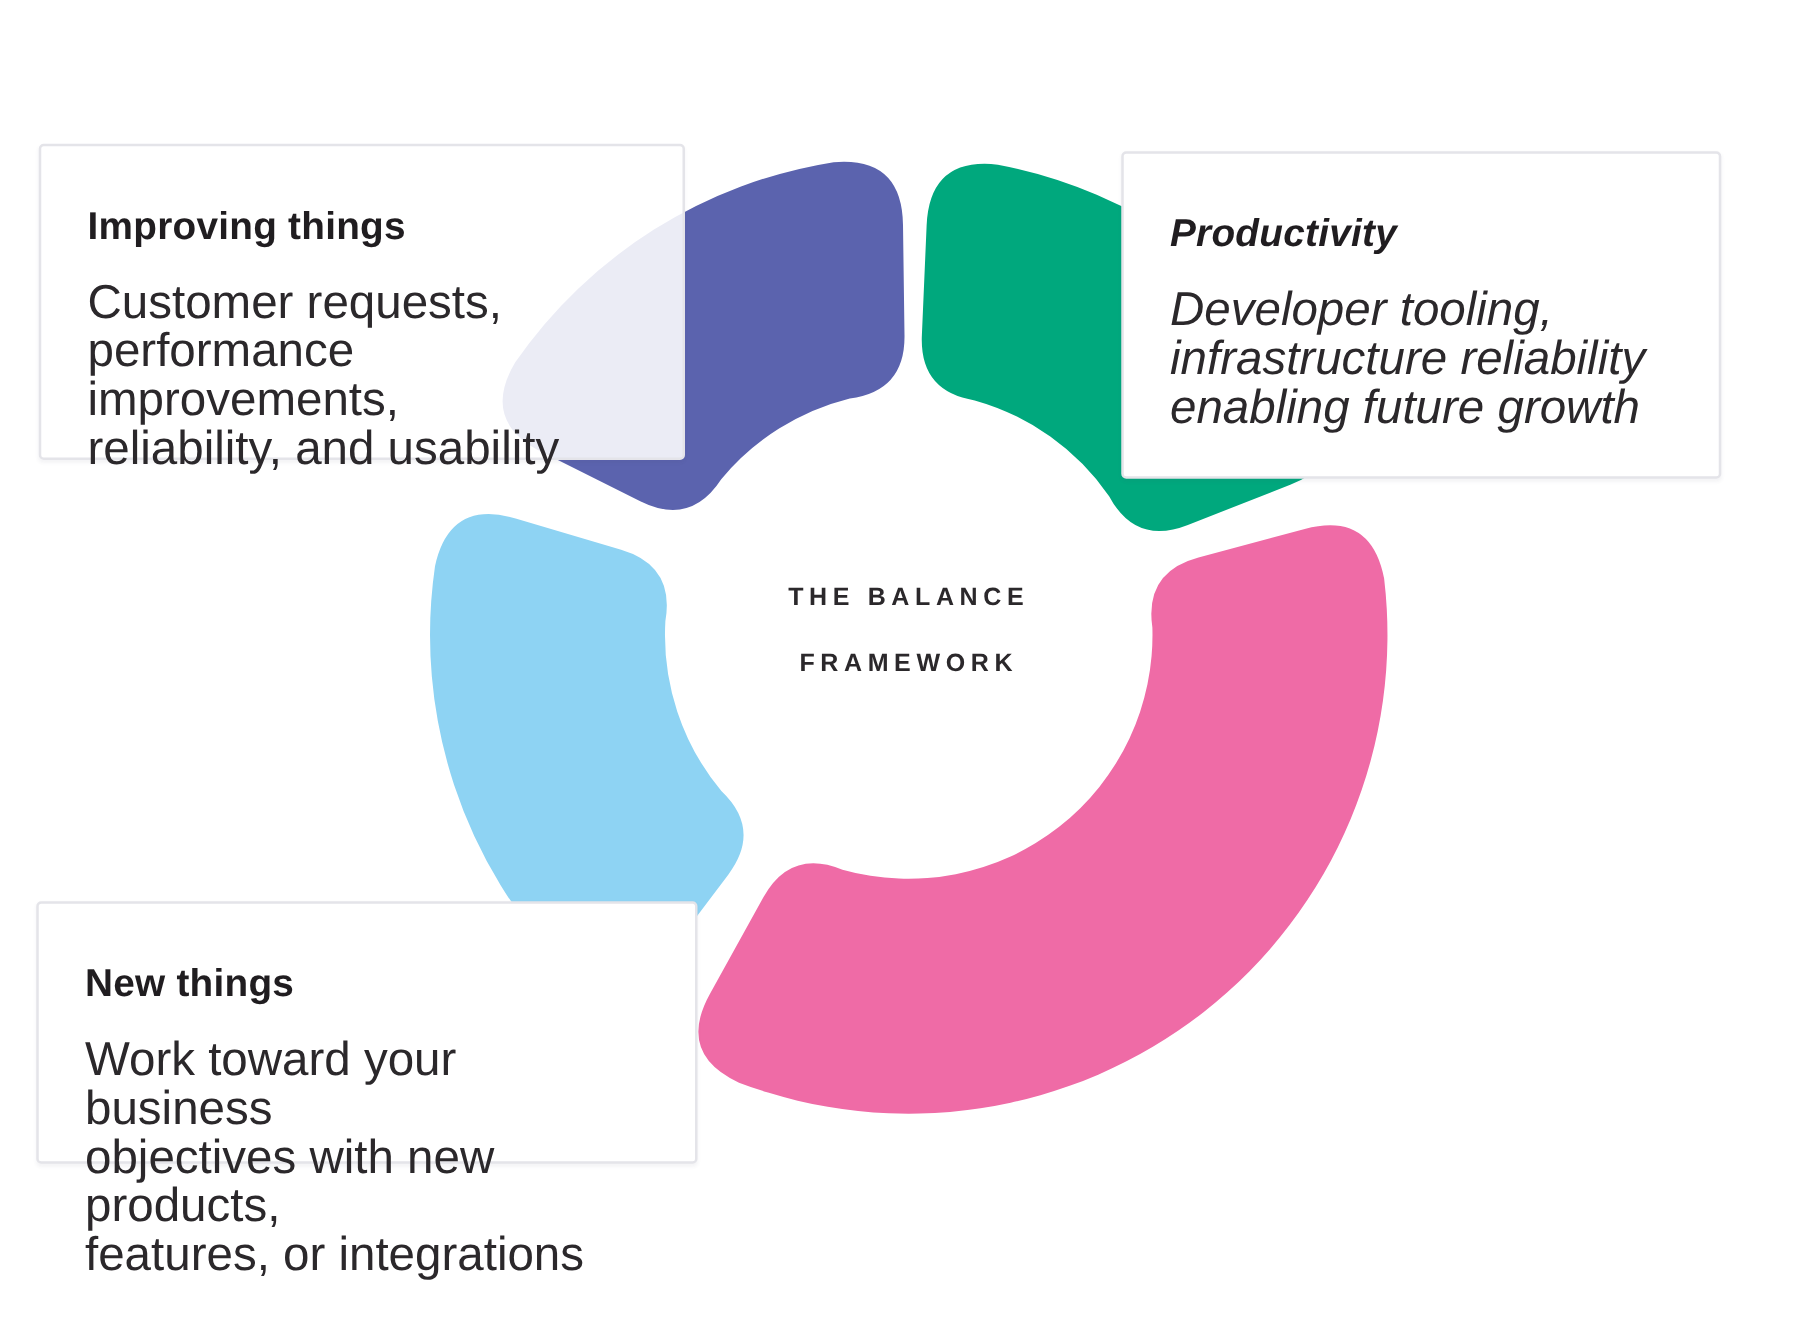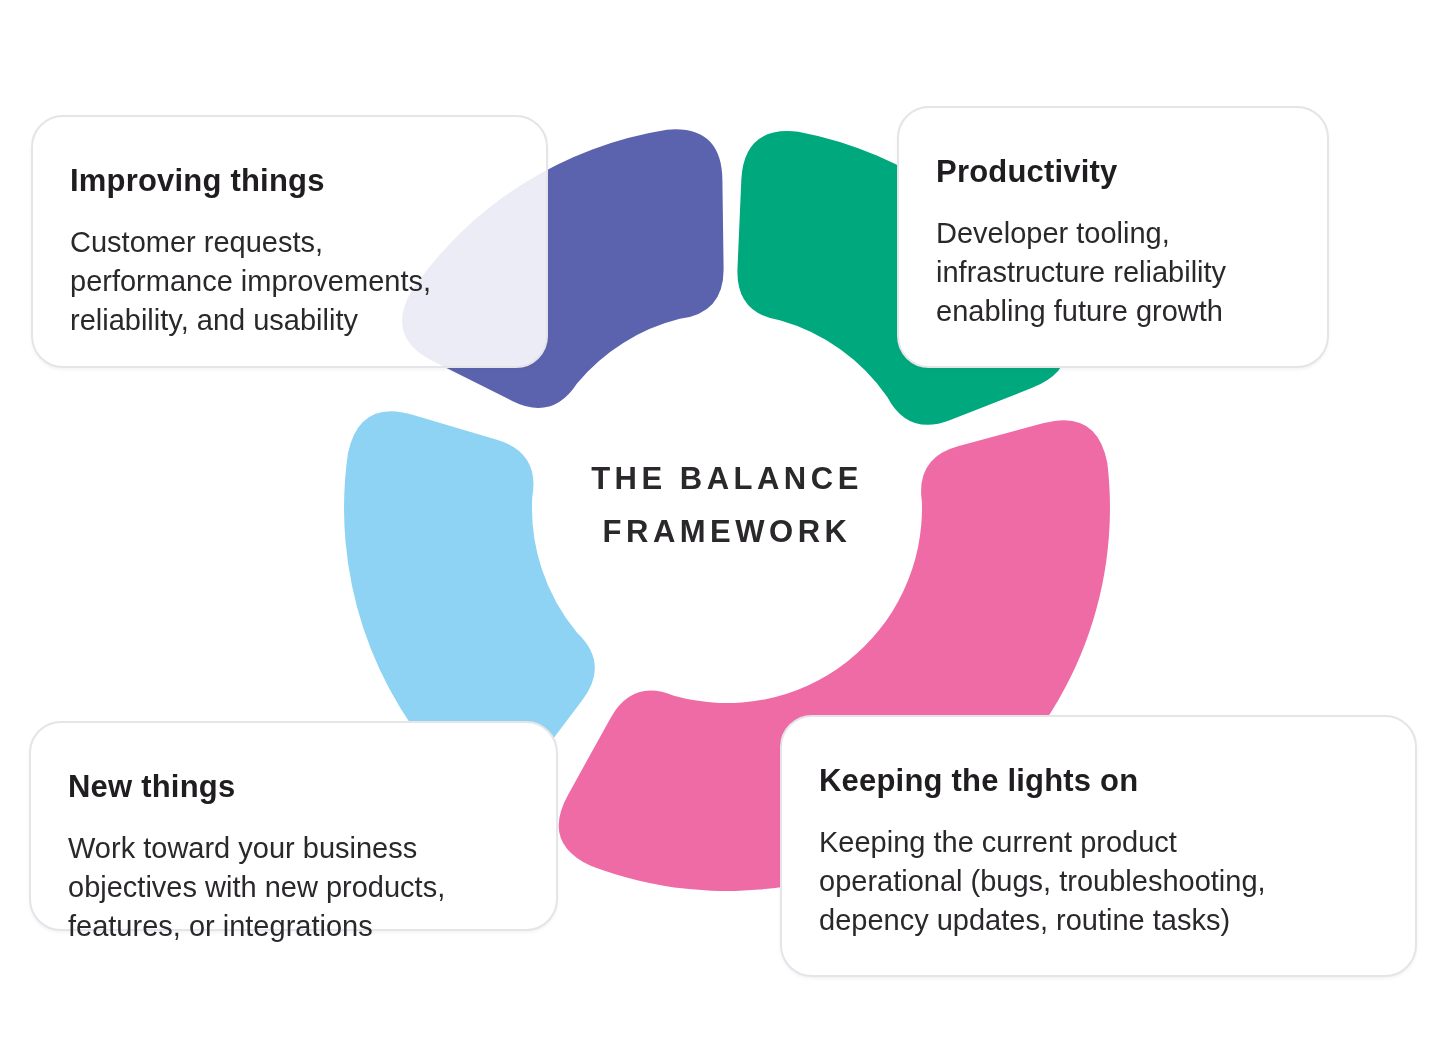--- a/index.html
+++ b/index.html
@@ -21,58 +21,58 @@
     top: 0;
     width: 1440px;
     height: 1063px;
   }
   .center-title {
     position: absolute;
     left: 527px;
     top: 452px;
     width: 400px;
     text-align: center;
-    font-size: 31px;
+    font-size: 20px;
     font-weight: bold;
     letter-spacing: 4.5px;
     line-height: 53px;
     color: #2b282b;
   }
   .card {
     position: absolute;
     box-sizing: border-box;
     background: #ffffff;
     border: 2px solid #e4e4e9;
-    border-radius: 32px;
+    border-radius: 4px;
     padding: 46px 37px 30px 37px;
     box-shadow: 0 2px 3px rgba(70,70,95,0.06);
   }
   .card h2 {
     margin: 0 0 24px 0;
     font-size: 31px;
     line-height: 36px;
     font-weight: bold;
     color: #201d20;
     letter-spacing: 0.2px;
   }
   .card p {
     margin: 0;
-    font-size: 29px;
+    font-size: 38px;
     line-height: 39px;
     color: #2b282b;
     white-space: pre-line;
   }
   .card-tl {
     left: 31px; top: 115px;
     width: 517px; height: 253px;
     background: rgba(255,255,255,0.88); 
   }
   .card-tr {
-    left: 897px; top: 106px;
-    width: 432px; height: 262px;
+    left: 897px; top: 121px;
+    width: 480px; height: 262px; font-style: italic;
   }
   .card-bl {
     left: 29px; top: 721px;
     width: 529px; height: 210px;
   }
   .card-br {
     left: 780px; top: 715px;
     width: 637px; height: 262px;
   }
 </style>
@@ -107,20 +107,14 @@
 enabling future growth</p>
   </section>
 
   <section class="card card-bl">
     <h2>New things</h2>
     <p>Work toward your business
 objectives with new products,
 features, or integrations</p>
   </section>
 
-  <section class="card card-br">
-    <h2>Keeping the lights on</h2>
-    <p>Keeping the current product
-operational (bugs, troubleshooting,
-depency updates, routine tasks)</p>
-  </section>
 
 </div>
 
 </body></html>

